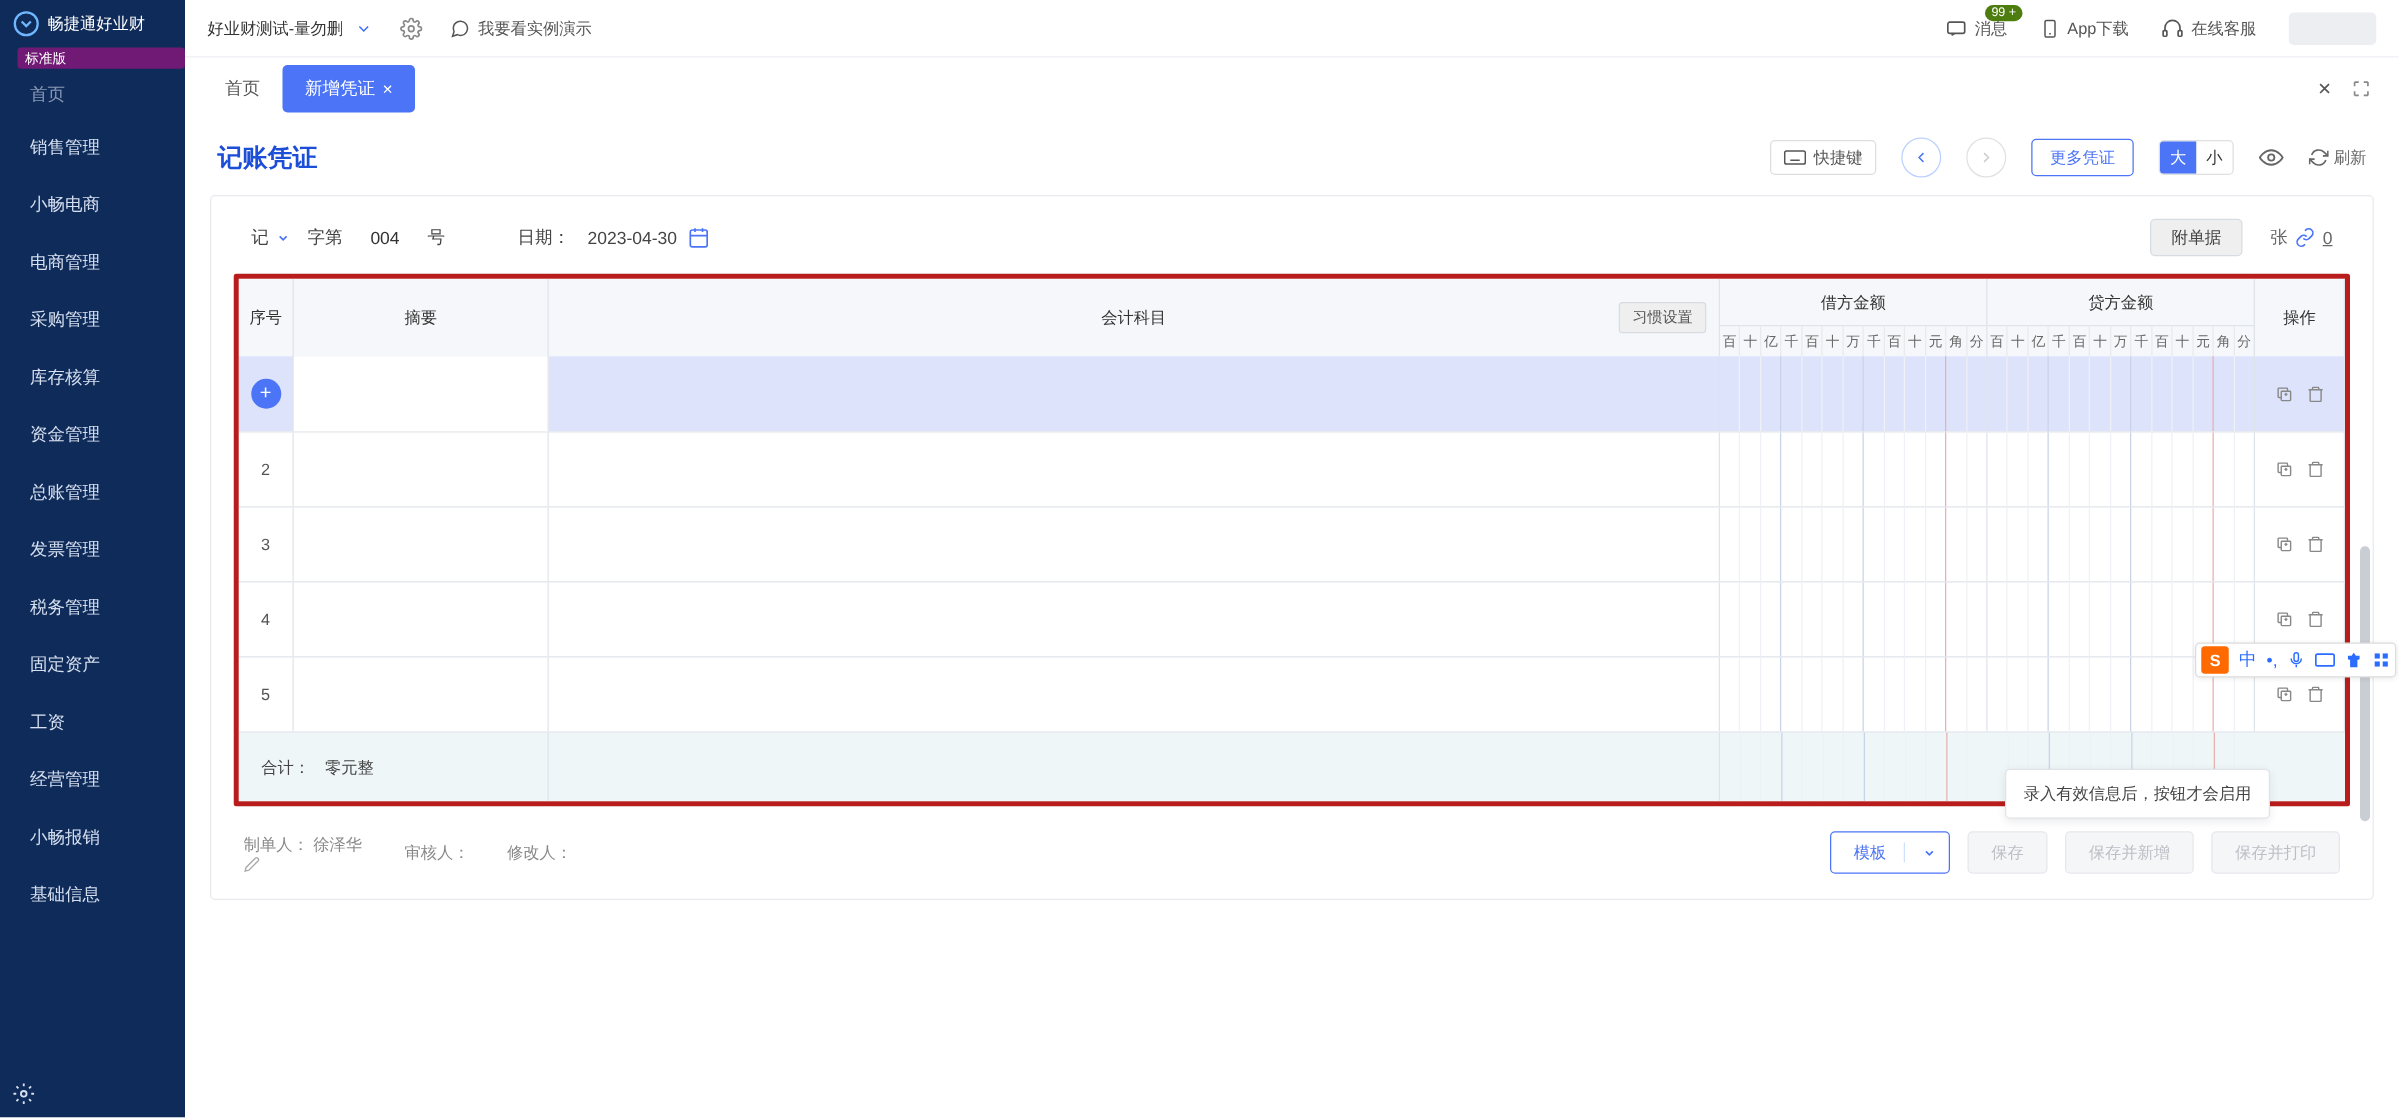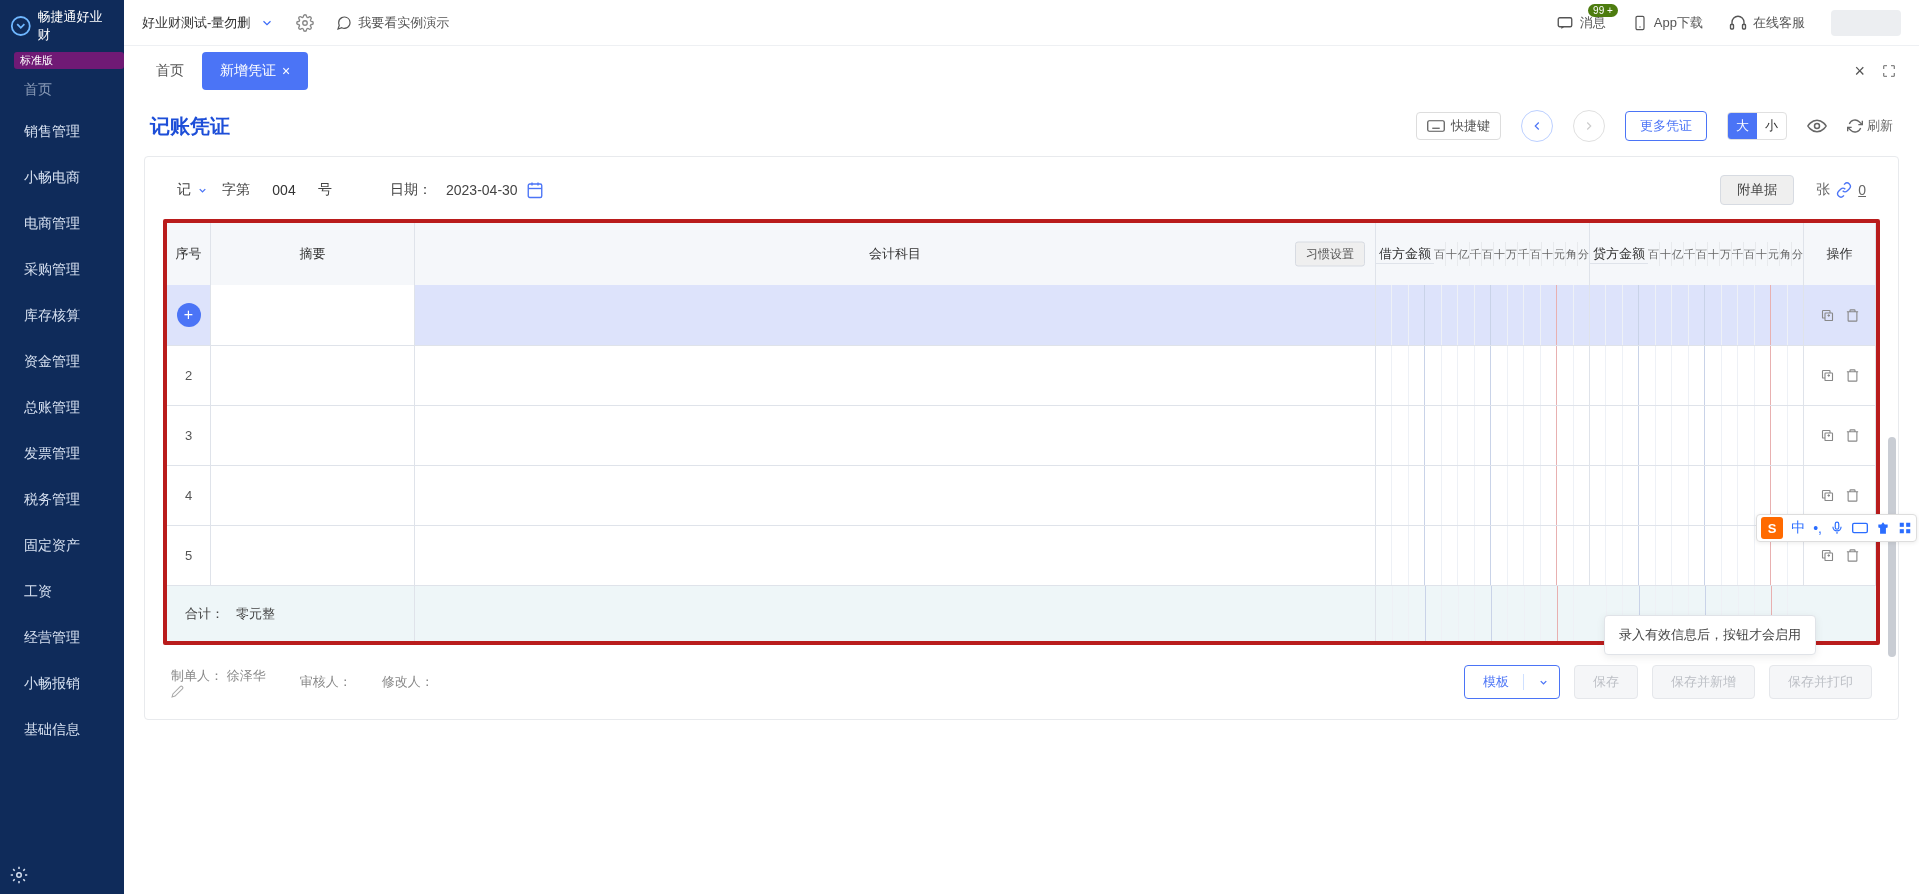--- a/index.html
+++ b/index.html
@@ -1,20 +1,20 @@
 <!DOCTYPE html>
 <html><head>
 <meta charset="utf-8">
 <style>
 * { margin: 0; padding: 0; box-sizing: border-box; }
 body { font-family: "Microsoft YaHei", -apple-system, sans-serif; font-size: 13px; color: #333; background: #fff; overflow: hidden; }
 .app { display: flex; height: 894px; width: 1919px; }
 
 
-.sidebar { width: 124px; background: #0f2b5a; color: #fff; display: flex; flex-direction: column; }
+.sidebar { width: 148px; background: #0f2b5a; color: #fff; display: flex; flex-direction: column; }
 .logo-area { display: flex; align-items: center; gap: 6px; padding: 8px 10px; }
 .logo-icon { width: 22px; height: 22px; }
 .logo-text { font-size: 13px; color: #fff; }
 .edition-badge { background: #701a75; color: #fff; font-size: 11px; padding: 1px 6px; margin: 0 0 6px 14px; border-radius: 3px; display: inline-block; }
 .sidebar-nav { flex: 1; overflow-y: auto; padding-top: 4px; }
 .sidebar-item { padding: 14px 24px; color: #d6e0f0; cursor: pointer; font-size: 14px; }
 .sidebar-item.partial { padding-top: 2px; padding-bottom: 10px; opacity: .6; }
 .sidebar-gear { padding: 10px; text-align: center; color: #d6e0f0; cursor: pointer; }
 
 
@@ -66,21 +66,21 @@
 
 .vt { margin: 0 18px; border: 4px solid #b91c1c; border-radius: 2px; overflow: hidden; }
 .vt-head { display: flex; background: #f5f7fa; }
 .vt-head .col, .vt-row .col { border-right: 1px solid #dfe3ea; }
 .col-seq { width: 44px; flex: 0 0 44px; }
 .col-summary { width: 204px; flex: 0 0 204px; }
 .col-account { flex: 1; position: relative; }
 .col-debit, .col-credit { width: 214px; flex: 0 0 214px; display: flex; flex-direction: column; }
 .col-ops { width: 72px; flex: 0 0 72px; }
 .vt-head .col { display: flex; align-items: center; justify-content: center; padding: 0; color: #333; }
-.vt-head-inner { height: 62px; display: flex; width: 100%; align-items: center; }
+.vt-head-inner { height: 62px; display: flex; flex-direction: column; width: 100%; }
 .head-top { flex: 1; display: flex; align-items: center; justify-content: center; border-bottom: 1px solid #dfe3ea; font-weight: 500; }
 .head-digits { height: 24px; display: flex; }
 .digit { flex: 1; display: flex; align-items: center; justify-content: center; font-size: 11px; color: #666; border-right: 1px solid #e8eaed; }
 .digit:last-child { border-right: none; }
 .vt-head .col-seq, .vt-head .col-summary, .vt-head .col-account, .vt-head .col-ops { height: 62px; font-weight: 500; }
 .habit-btn { position: absolute; right: 10px; top: 50%; transform: translateY(-50%); border: 1px solid #d7dbe2; padding: 3px 10px; border-radius: 3px; font-size: 12px; color: #555; cursor: pointer; font-weight: normal; }
 
 .vt-body { position: relative; }
 .vt-row { display: flex; height: 60px; border-top: 1px solid #dfe3ea; background: #fff; }
 .vt-row:first-child { border-top: none; }

